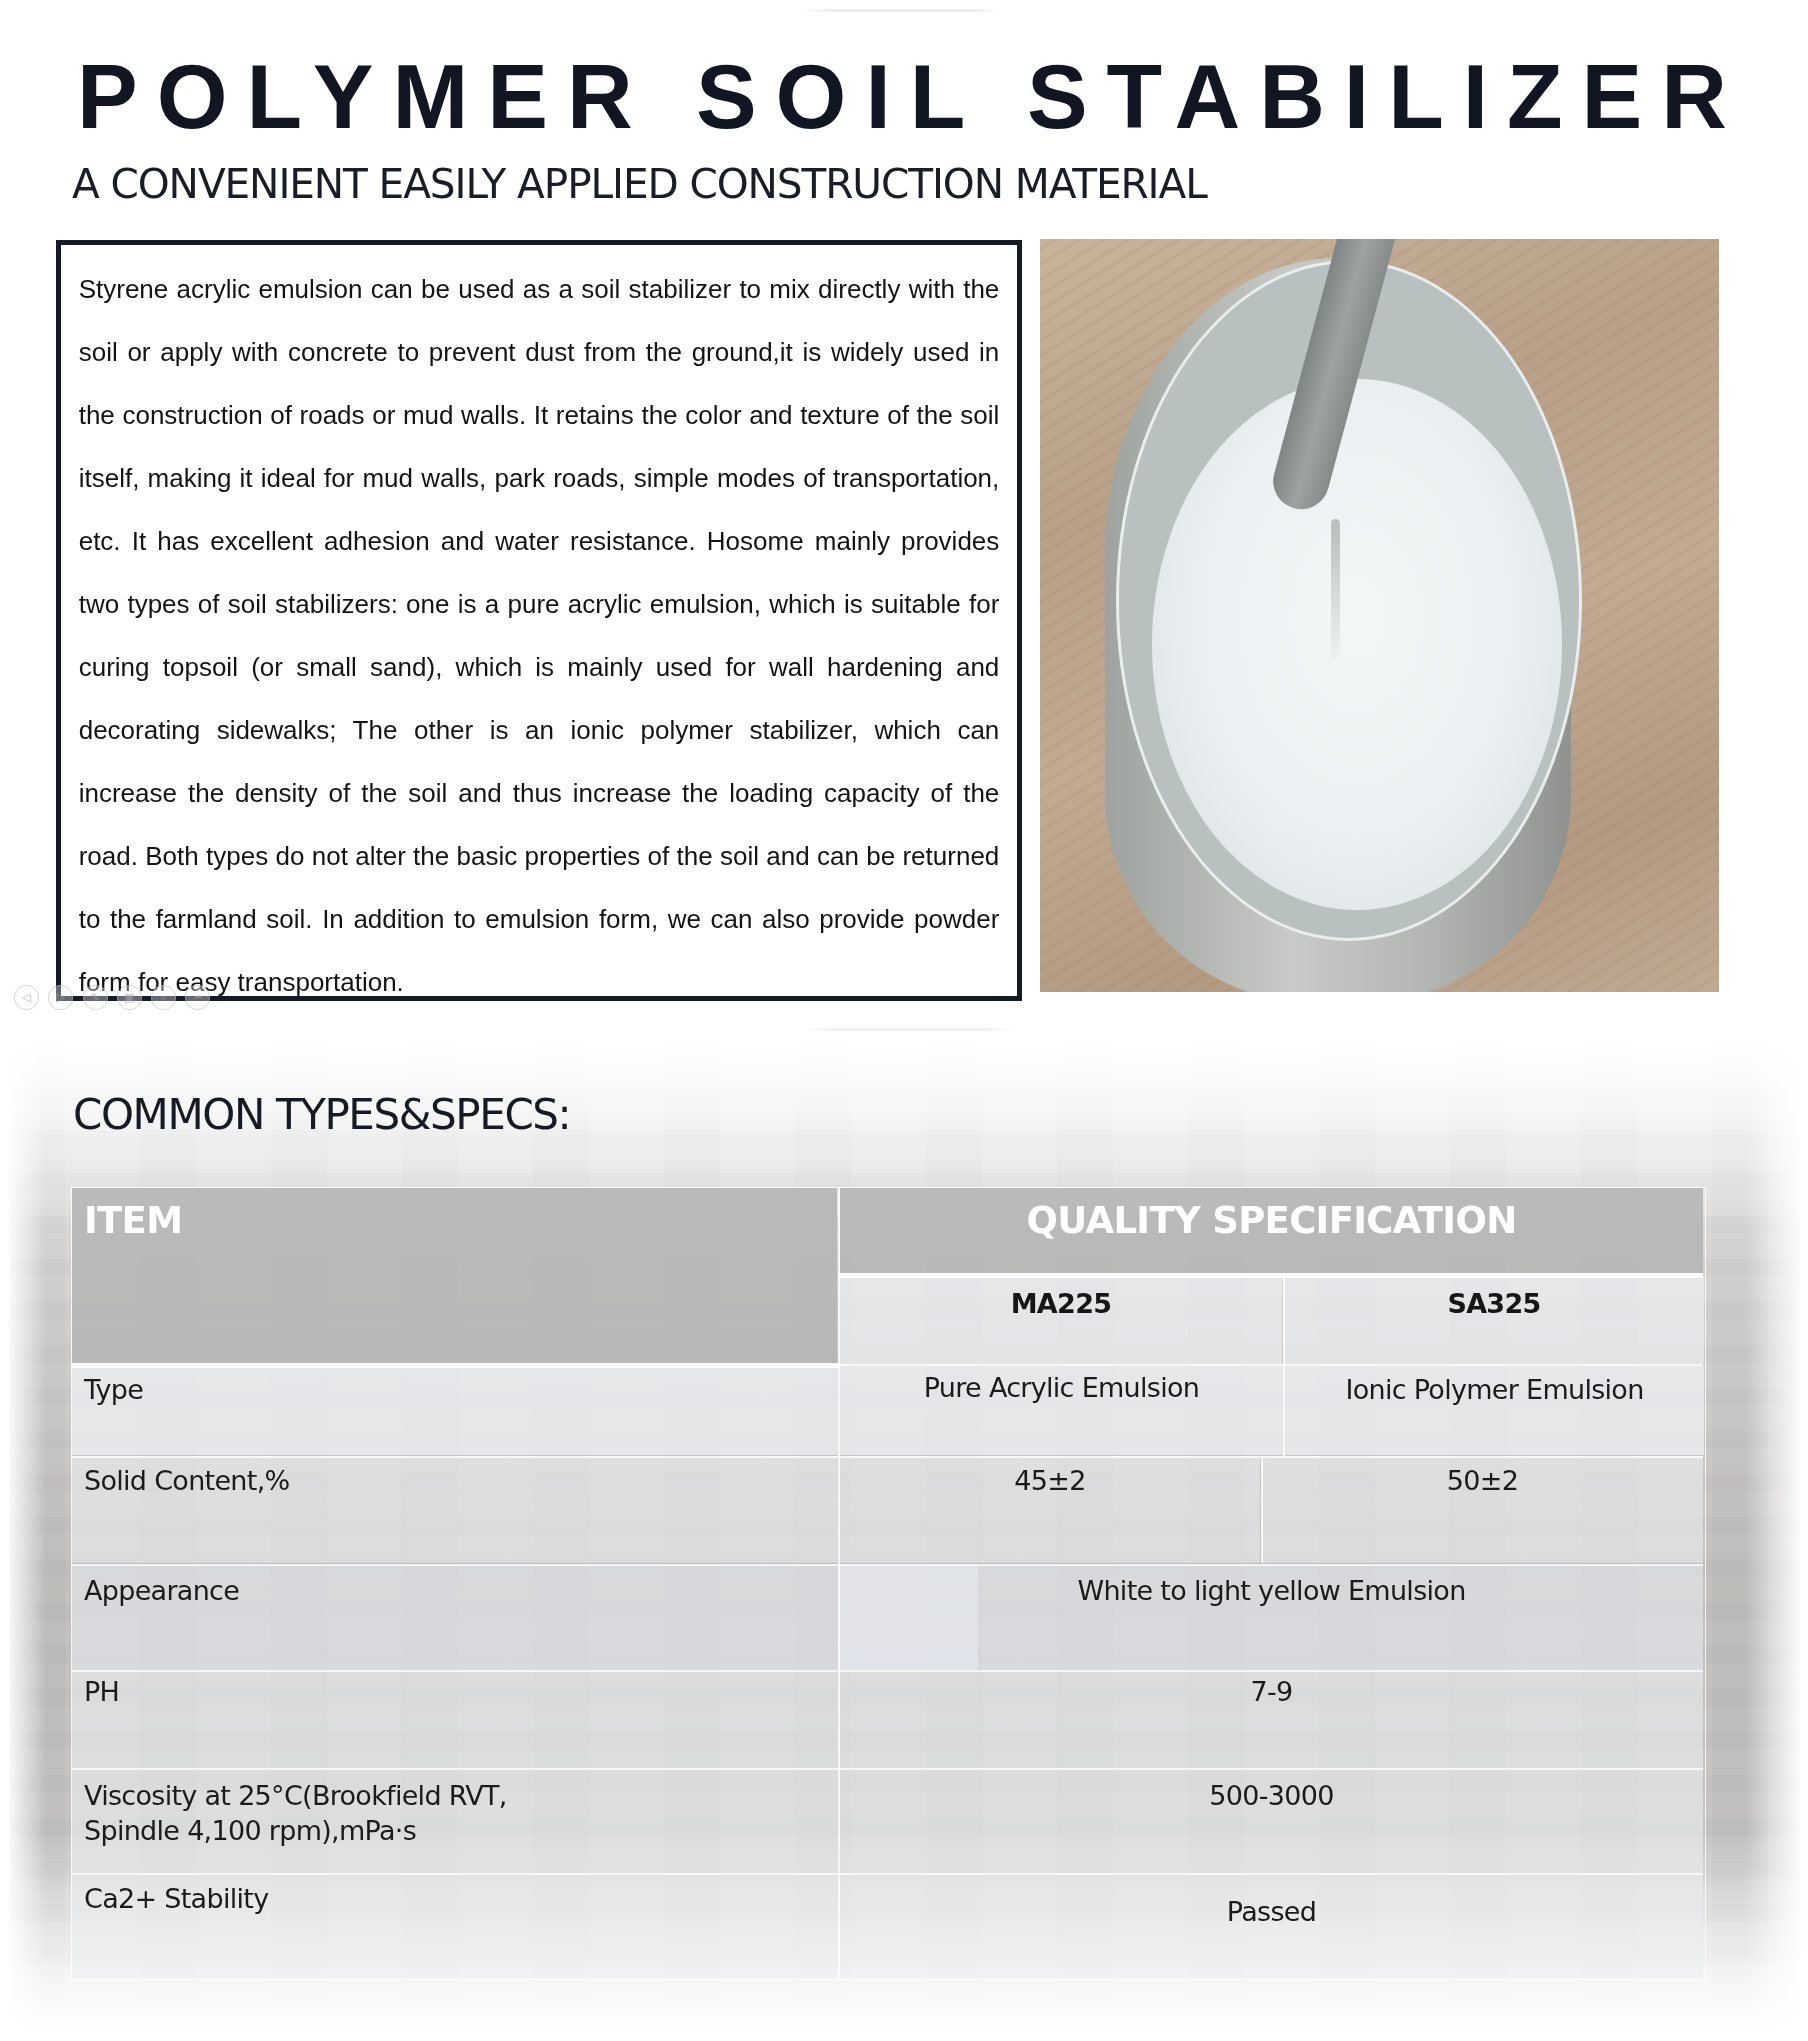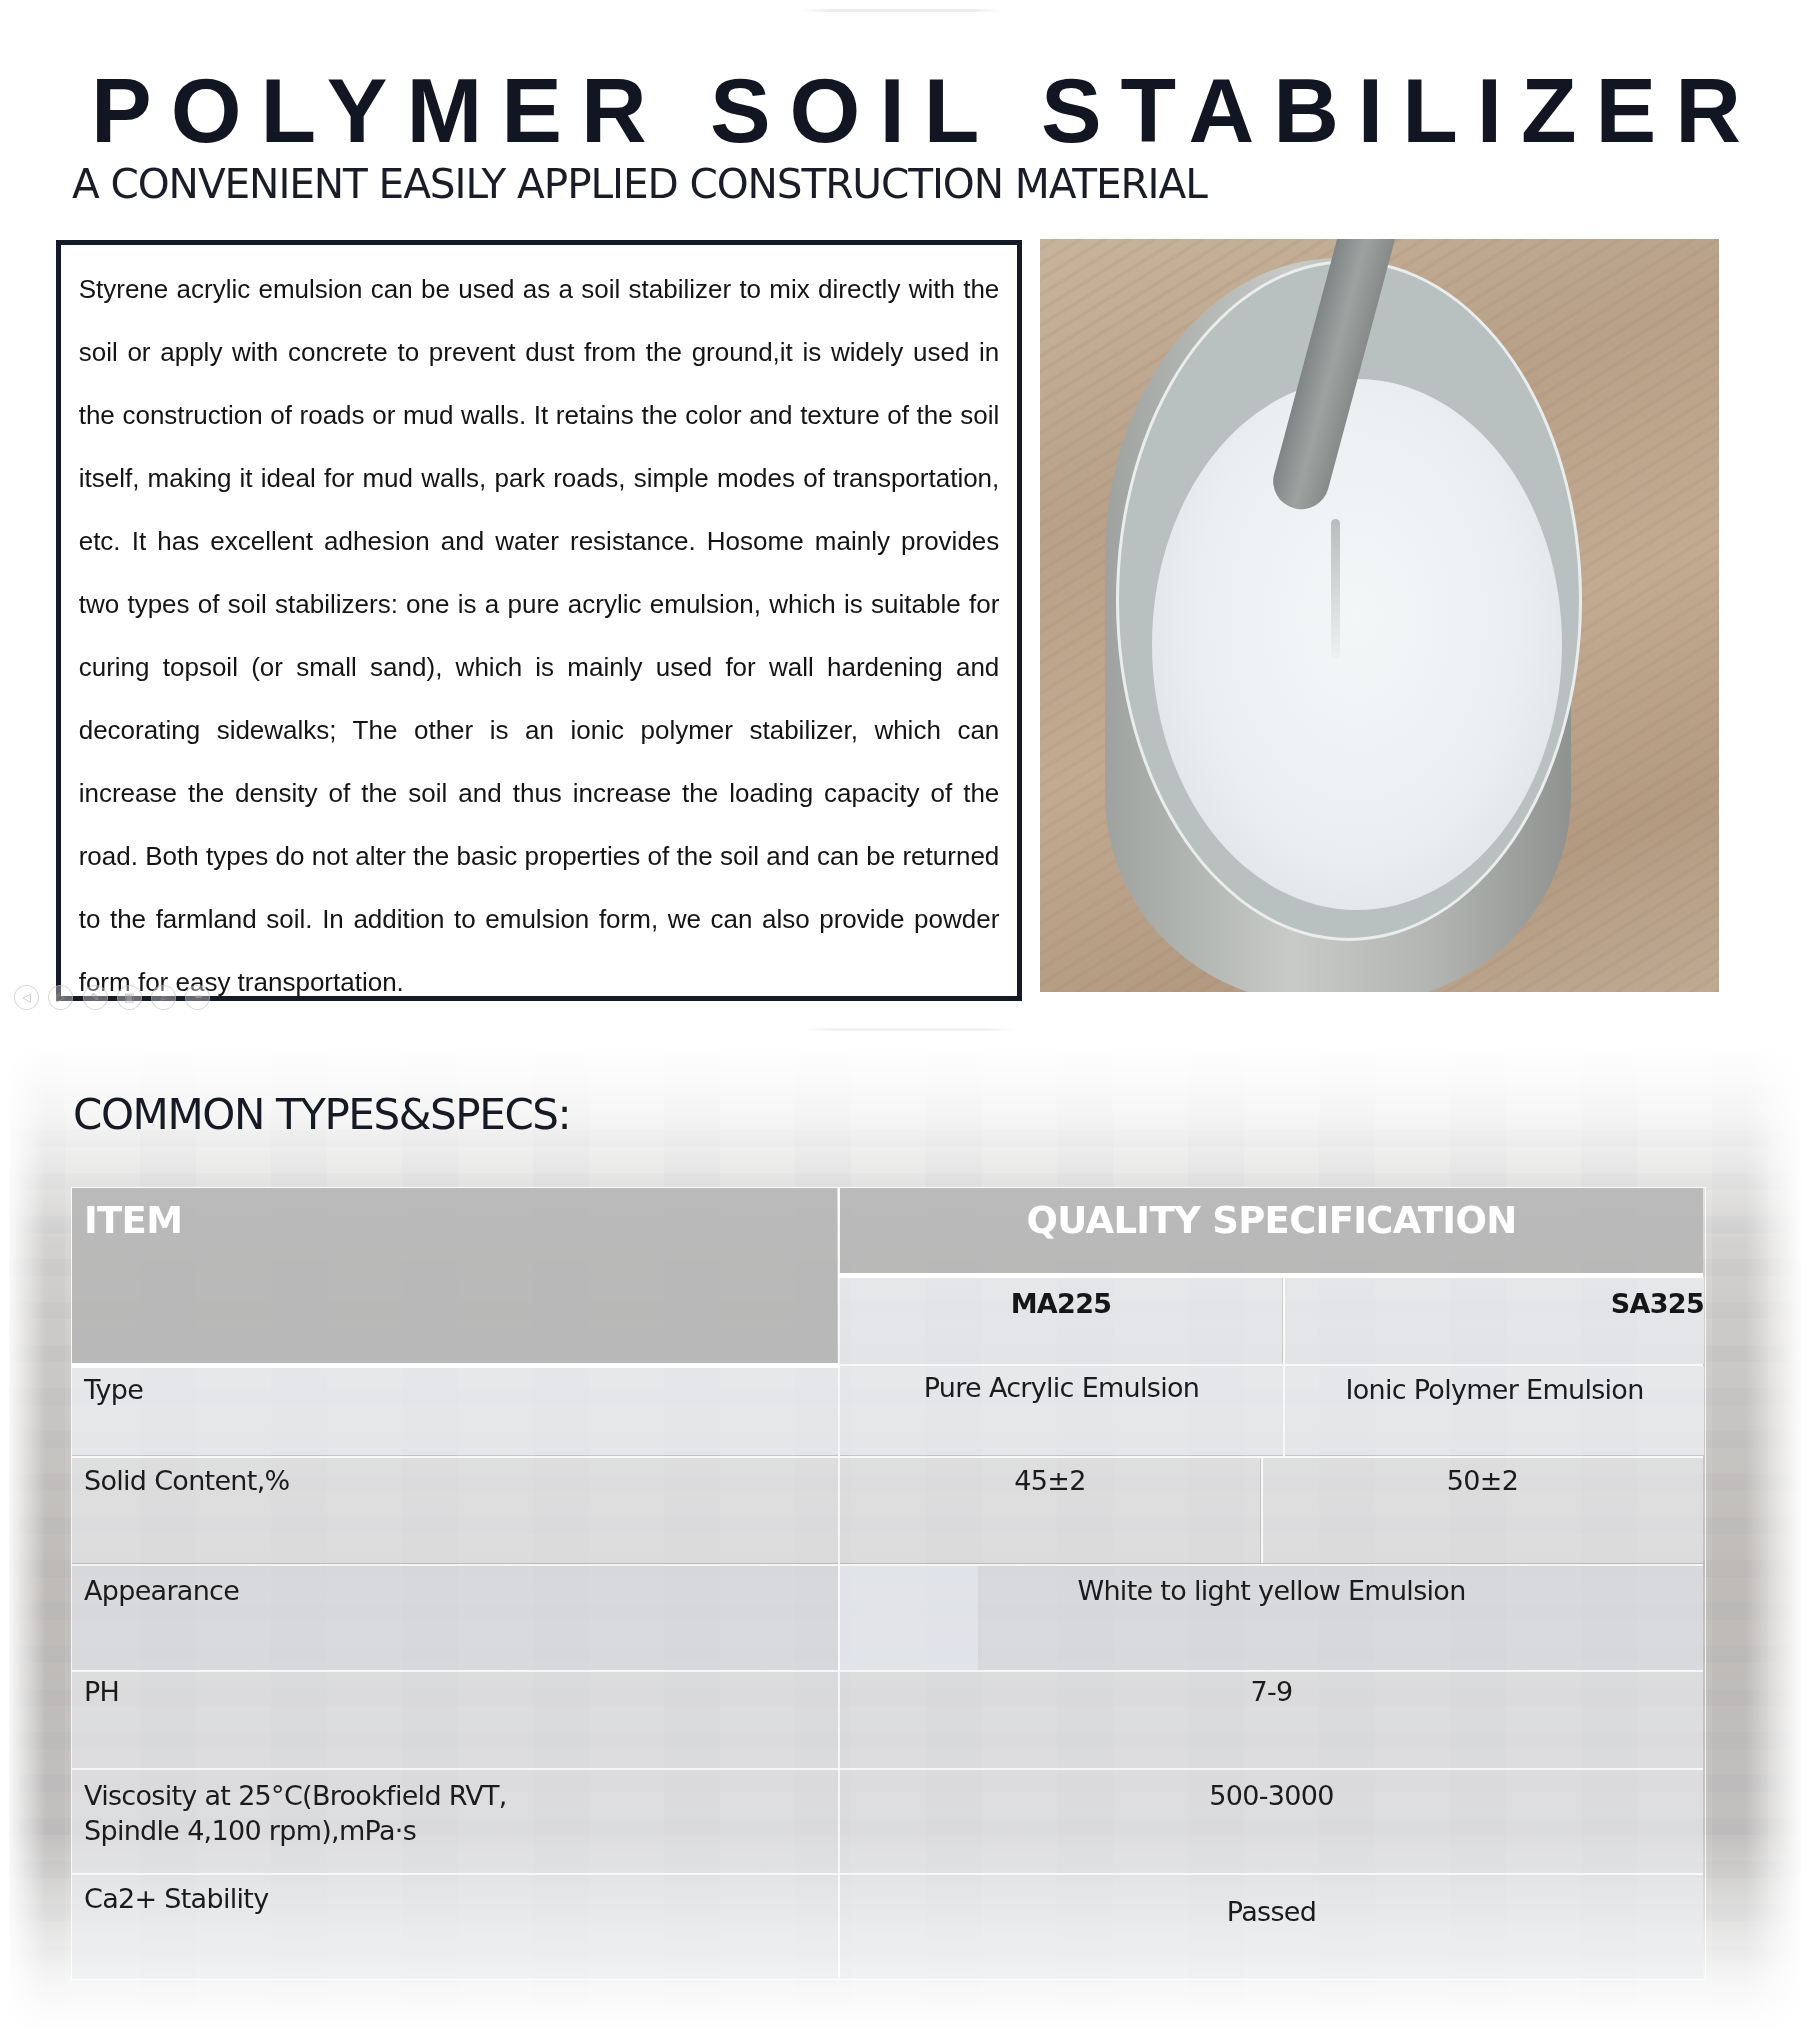--- a/index.html
+++ b/index.html
@@ -6,21 +6,21 @@
     body {
       width: 1809px; height: 2042px; position: relative; overflow: hidden;
       background: #ffffff; font-family: "Liberation Sans", sans-serif; color: #111622;
     }
     .abs { position: absolute; }
     .top-line {
       left: 802px; top: 9.3px; width: 200px; height: 2.8px;
       background: linear-gradient(90deg, rgba(230,230,230,0), #ececec 15%, #ececec 85%, rgba(230,230,230,0));
     }
     .title {
-      left: 73px; top: 41px; margin: 18px;
+      left: 73px; top: 41px; margin: 4px;
       font-family: "Liberation Sans", sans-serif; font-weight: bold;
       font-size: 91px; letter-spacing: 19px; line-height: 103px; color: #111622;
       white-space: nowrap;
     }
     .subtitle {
       left: 72px; top: 157px; margin: 0;
       font-family: "DejaVu Sans", sans-serif; font-weight: normal;
       font-size: 41px; line-height: 54px; color: #1a1d27; white-space: nowrap;
       letter-spacing: -1.1px;
       transform: scaleX(0.99); transform-origin: left center;
@@ -152,21 +152,21 @@
   <div class="fade-r"></div>
 </div>
 
 <h2 class="abs specs-heading">COMMON TYPES&amp;SPECS:</h2>
 
 <div class="abs spec-table">
 
   <div class="cell left hdr" style="left:0;top:0;width:765px;height:176px;padding-top:11.2px;">ITEM</div>
   <div class="cell center hdr" style="left:768px;top:0;width:863px;height:85px;padding-top:11.2px;">QUALITY SPECIFICATION</div>
   <div class="cell center subhdr" style="left:768px;top:89px;width:442px;height:87px;padding-top:11.2px;">MA225</div>
-  <div class="cell center subhdr" style="left:1212px;top:89px;width:420px;height:87px;padding-top:11.2px;text-align:right;">SA325</div>
+  <div class="cell center subhdr" style="left:1212px;top:89px;width:420px;height:87px;padding-top:11.2px;">SA325</div>
 
   <div class="cell left row-bg" style="left:0;top:178px;width:766px;height:89px;padding-top:7.5px;">Type</div>
   <div class="cell center row-bg" style="left:768px;top:178px;width:443px;height:89px;padding-top:6px;">Pure Acrylic Emulsion</div>
   <div class="cell center row-bg" style="left:1213px;top:178px;width:419px;height:89px;padding-top:7.5px;">Ionic Polymer Emulsion</div>
 
   <div class="cell left" style="left:0;top:269px;width:766px;height:106px;padding-top:7.5px;background:rgba(236,238,242,0.6);">Solid Content,%</div>
   <div class="cell center" style="left:768px;top:269px;width:420px;height:106px;padding-top:7.5px;background:rgba(236,238,242,0.6);">45±2</div>
   <div class="cell center" style="left:1190px;top:269px;width:441px;height:106px;padding-top:7.5px;background:rgba(236,238,242,0.6);">50±2</div>
 
   <div class="cell left" style="left:0;top:378px;width:906px;height:104px;padding-top:9.3px;background:rgba(232,235,242,0.6);">Appearance</div>

